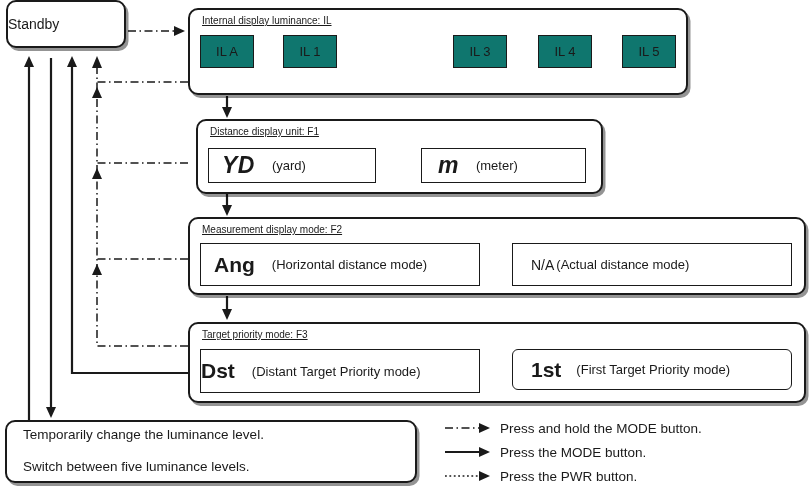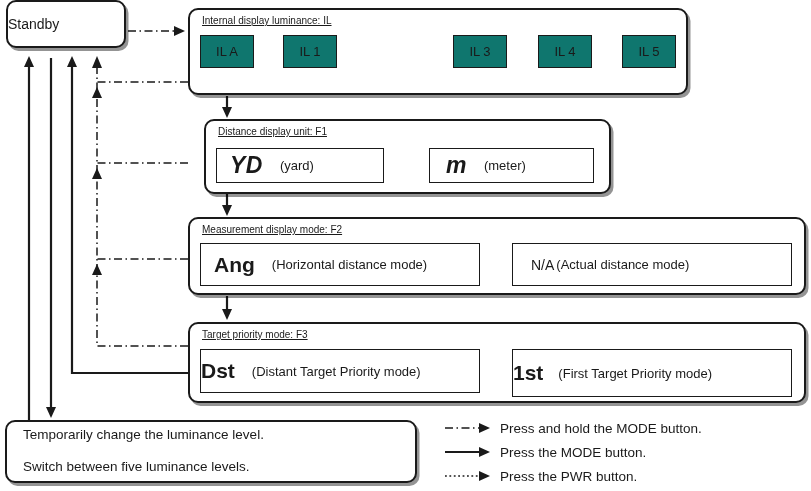--- a/index.html
+++ b/index.html
@@ -20,21 +20,21 @@
   }
   .opt{
     position:absolute;border:1.5px solid #1a1a1a;background:#fff;box-sizing:border-box;
     display:flex;align-items:center;
   }
   .code-it{font-size:23px;font-weight:bold;font-style:italic;letter-spacing:0.5px;}
   .code-b{font-size:21px;font-weight:bold;}
   .code-r{font-size:14px;}
   .desc{font-size:13px;white-space:nowrap;}
   .sec-il{left:188px;top:8px;width:500px;height:87px;}
-  .sec-f1{left:204px;top:119px;width:407px;height:75px;}
+  .sec-f1{left:196px;top:119px;width:407px;height:75px;}
   .sec-f2{left:188px;top:217px;width:618px;height:78px;}
   .sec-f3{left:188px;top:322px;width:618px;height:81px;}
   .note{
     left:5px;top:420px;width:412px;height:63px;display:flex;flex-direction:column;justify-content:space-between;
     padding:4px 16px;font-size:13.5px;line-height:1.4;
   }
   .legend-row{position:absolute;left:444px;height:22px;display:flex;align-items:center;gap:8px;z-index:2;}
   .legend-row .lbl{font-size:13.5px;white-space:nowrap;}
   .lr1{top:417px;} .lr2{top:441px;} .lr3{top:465px;}
 </style>
@@ -146,21 +146,21 @@
       <span class="desc">(Actual distance mode)</span>
     </div>
   </div>
 
   <div class="rbox sec-f3">
     <div class="sec-title">Target priority mode: F3</div>
     <div class="opt" style="left:10px;top:25px;width:280px;height:44px;gap:17px;">
       <span class="code-b">Dst</span>
       <span class="desc">(Distant Target Priority mode)</span>
     </div>
-    <div class="opt" style="left:322px;top:25px;width:280px;height:48px;gap:15px;">
+    <div class="opt" style="left:322px;top:25px;width:280px;height:41px;padding-left:18px;gap:15px;border-radius:6px;">
       <span class="code-b">1st</span>
       <span class="desc">(First Target Priority mode)</span>
     </div>
   </div>
 
   <div class="rbox note">
     <div>Temporarily change the luminance level.</div>
     <div>Switch between five luminance levels.</div>
   </div>
 

